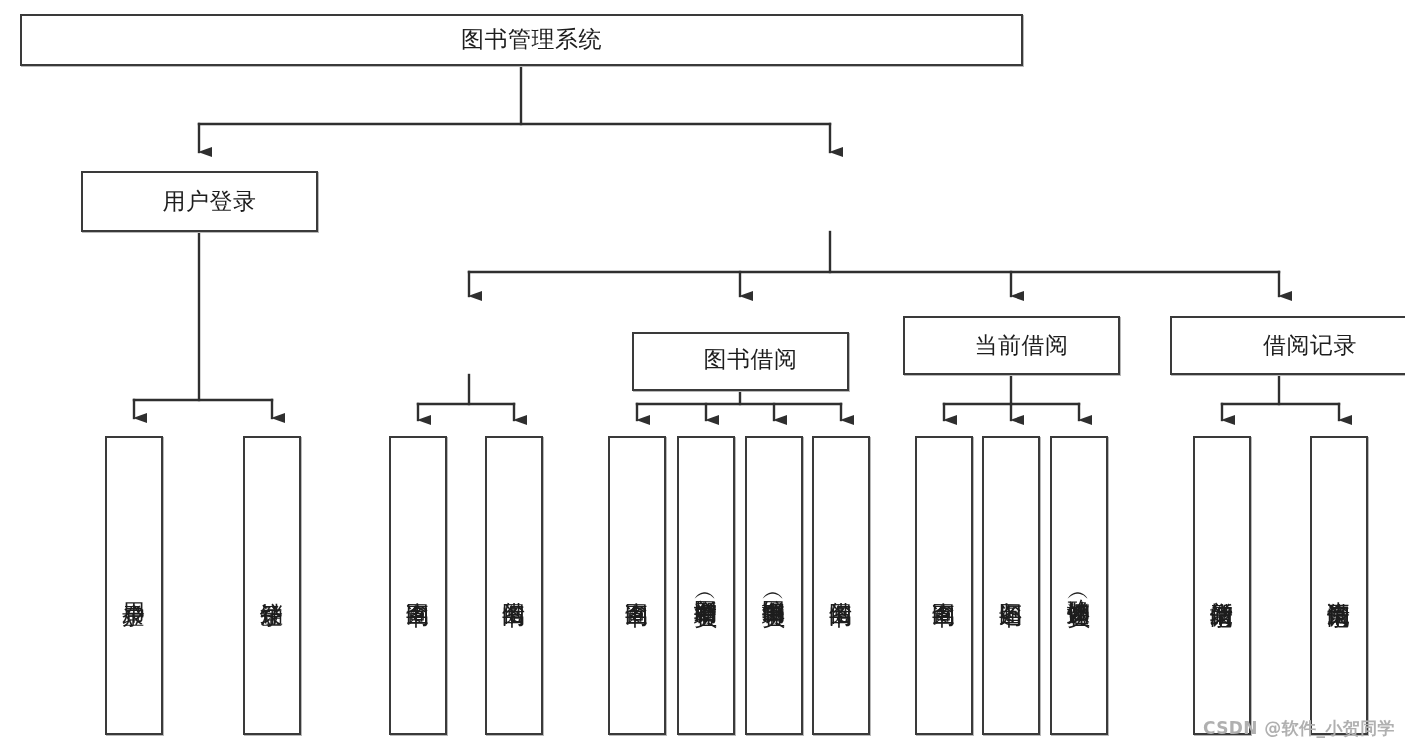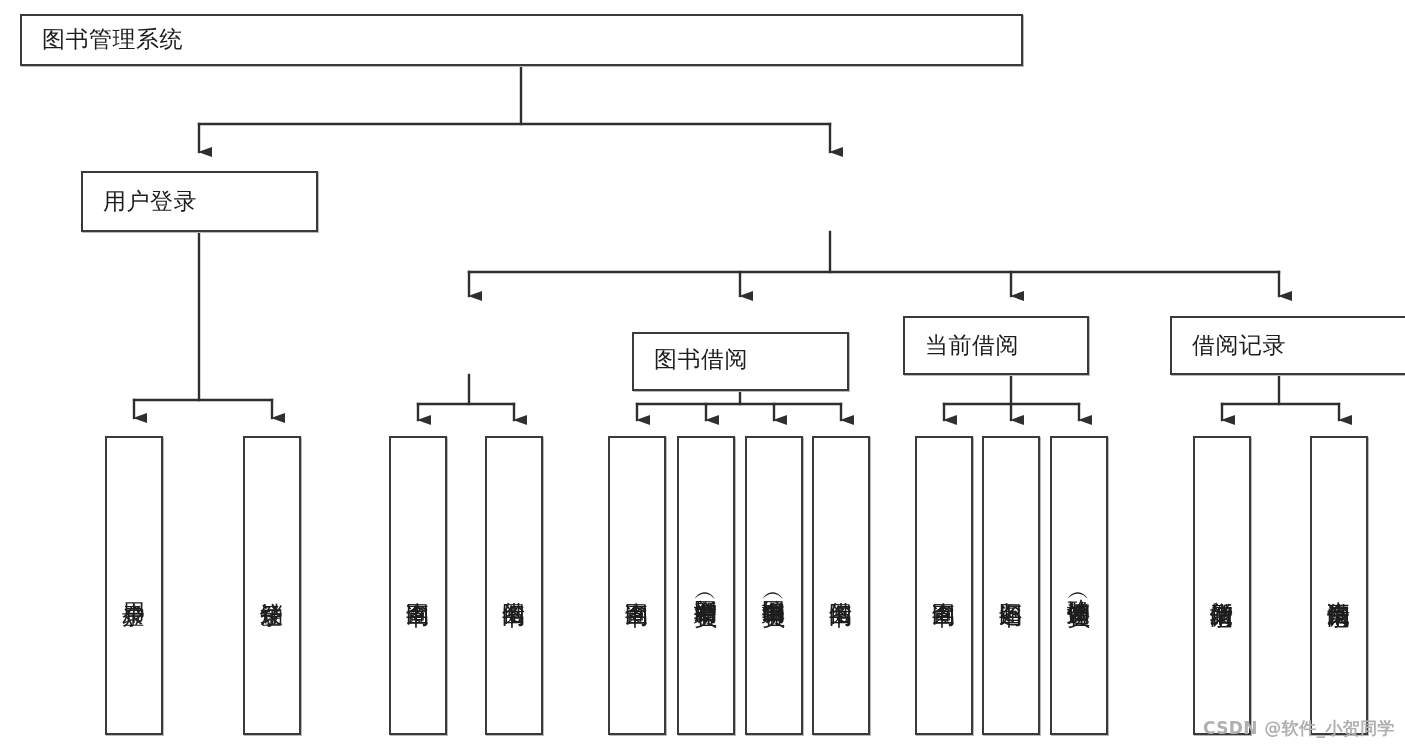--- a/index.html
+++ b/index.html
@@ -25,20 +25,21 @@
     height: 747px;
   }
   .node {
     position: absolute;
     box-sizing: border-box;
     background: #ffffff;
     border: 2px solid #3a3a3a;
     box-shadow: 1px 1px 0 0 #b9b9b9;
     display: flex;
     align-items: center;
+    justify-content: center;
     color: #1d1d1d;
     z-index: 3;
     padding-left: 20px;
   }
   .node.horiz {
     font-size: 23px;
     line-height: 1.2;
     letter-spacing: 0.5px;
     white-space: nowrap;
   }
@@ -130,21 +131,21 @@
     <span>图书管理系统</span>
   </div>
 
   <div class="node horiz" style="left:81px; top:171px; width:237px; height:61px;">
     <span>用户登录</span>
   </div>
 
   <div class="node horiz" style="left:632px; top:332px; width:217px; height:59px;font-family:Liberation Mono, monospace;">
     <span>图书借阅</span>
   </div>
-  <div class="node horiz" style="left:903px; top:316px; width:186px; height:59px;">
+  <div class="node horiz" style="left:903px; top:316px; width:217px; height:59px;">
     <span>当前借阅</span>
   </div>
   <div class="node horiz" style="left:1170px; top:316px; width:260px; height:59px;">
     <span>借阅记录</span>
   </div>
 
   <div class="node vert" style="left:105px; top:436px; width:58px; height:299px;">
     <span>用户登录</span>
   </div>
   <div class="node vert" style="left:243px; top:436px; width:58px; height:299px;">

